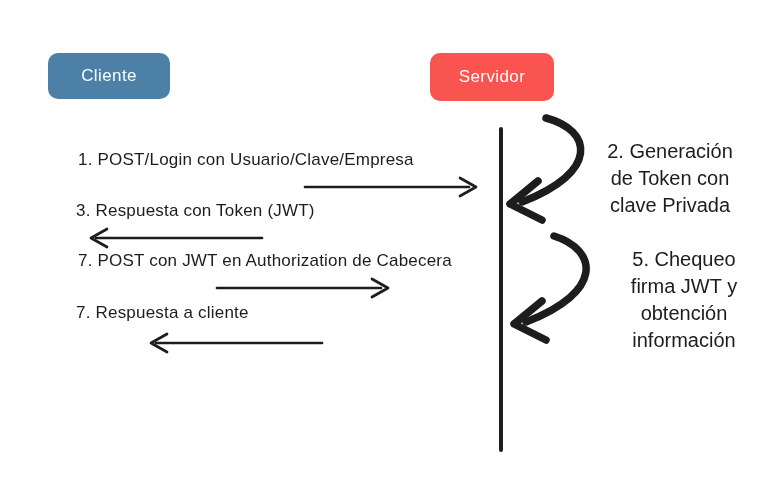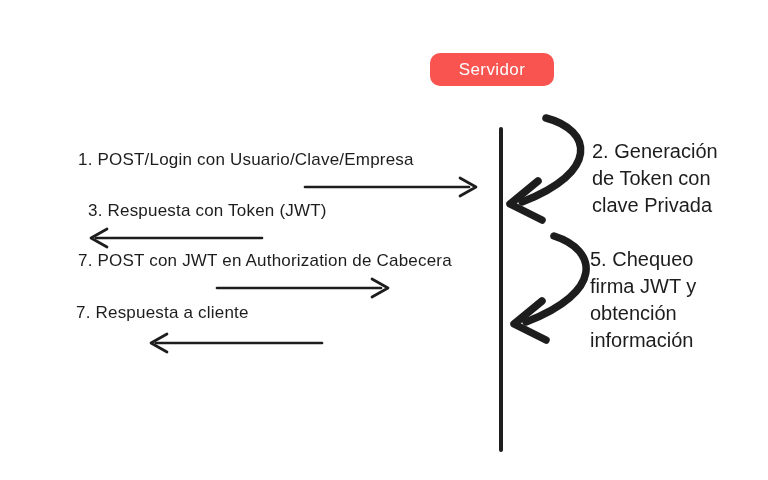--- a/index.html
+++ b/index.html
@@ -12,56 +12,59 @@
     overflow:hidden;
   }
   .actor-box{
     position:absolute;
     display:flex;align-items:center;justify-content:center;
     border-radius:10px;
     color:#fbfdfd;
     font-size:17px;font-weight:500;letter-spacing:.4px;
   }
   .actor-box.client{left:48px;top:53px;width:122px;height:46px;}
-  .actor-box.server{left:430px;top:53px;width:124px;height:33px;}
+  .actor-box.server{left:430px;top:53px;width:124px;height:48px;}
   .lifeline{
     position:absolute;
     left:499px;top:127px;width:4px;height:325px;
     background:#1e1e1e;border-radius:2px;
   }
   .msg-label{
     position:absolute;
     font-size:17px;font-weight:400;letter-spacing:.2px;
     white-space:nowrap;color:#1d1d1d;margin-left:36px;
   }
   .m1{left:42px;top:150px;}
-  .m3{left:52px;top:201px;}
+  .m3{left:40px;top:201px;}
   .m4{left:42px;top:251px;}
   .m6{left:40px;top:303px;}
   .arrow{position:absolute;overflow:visible;}
   .a1{left:303px;top:174px;}
   .a2{left:80px;top:225px;}
   .a3{left:215px;top:275px;}
   .a4{left:140px;top:330px;}
   .loop{position:absolute;overflow:visible;}
   .l1{left:498px;top:110px;}
   .l2{left:500px;top:226px;}
   .action-label{
     position:absolute;
     font-size:20px;font-weight:500;line-height:27px;
-    white-space:pre-line;color:#1d1d1d;
+    text-align:center;white-space:pre-line;color:#1d1d1d;
   }
   .s2{left:592px;top:138px;width:156px;}
-  .s5{left:590px;top:246px;width:162px;}
+  .s5{left:603px;top:246px;width:162px;}
 </style>
 </head>
 <body>
 
 <div class="canvas">
 
+  <div class="actor-box client" style="background-color: rgb(77, 128, 166);">
+    <span>Cliente</span>
+  </div>
   <div class="actor-box server" style="background-color: rgb(249, 84, 80);">
     <span>Servidor</span>
   </div>
 
   <div class="lifeline"></div>
 
   <div class="msg-label m1">1. POST/Login con Usuario/Clave/Empresa</div>
   <svg class="arrow a1" width="180" height="26" viewBox="0 0 180 26">
     <path d="M2,13 H166" stroke="#1d1d1d" stroke-width="2.7" fill="none" stroke-linecap="round"></path>
     <path d="M157,4 L173,13 L157,22" stroke="#1d1d1d" stroke-width="2.7" fill="none" stroke-linecap="round" stroke-linejoin="round"></path>

